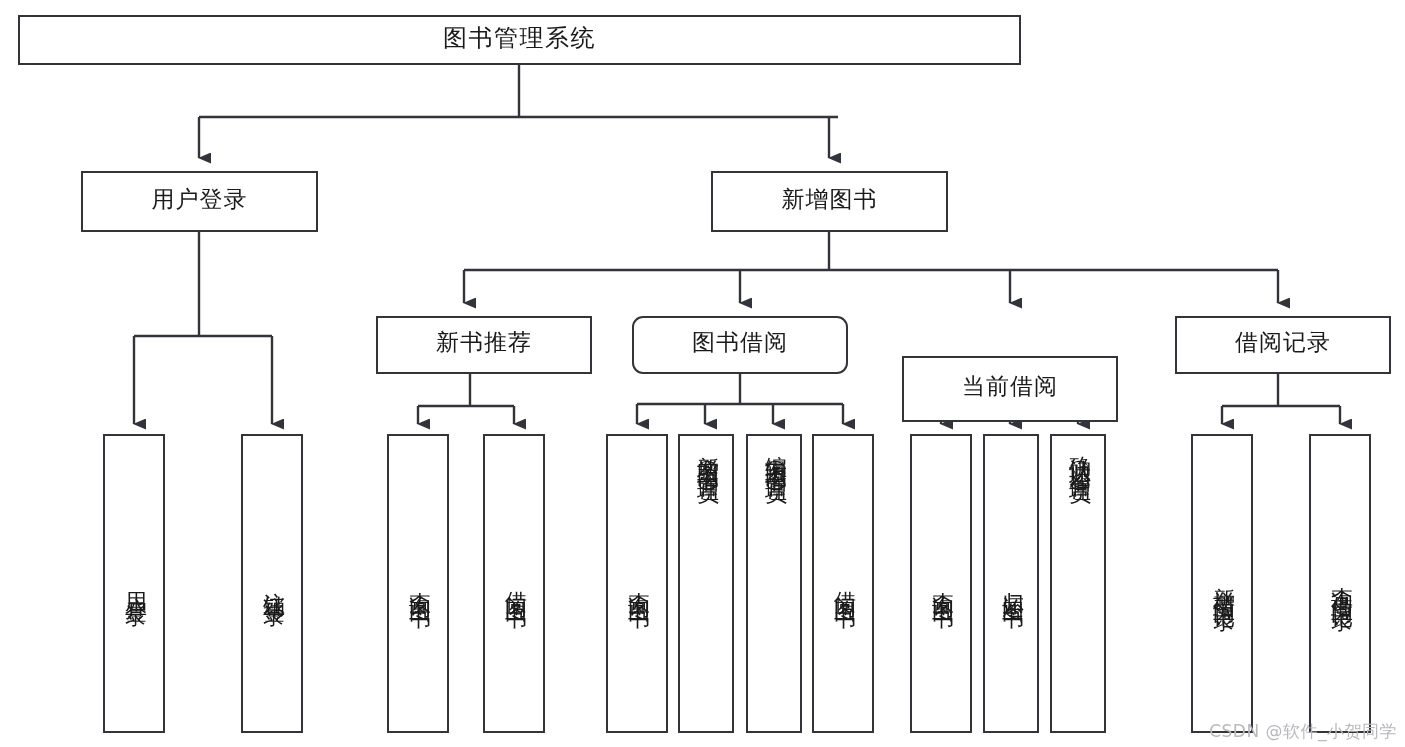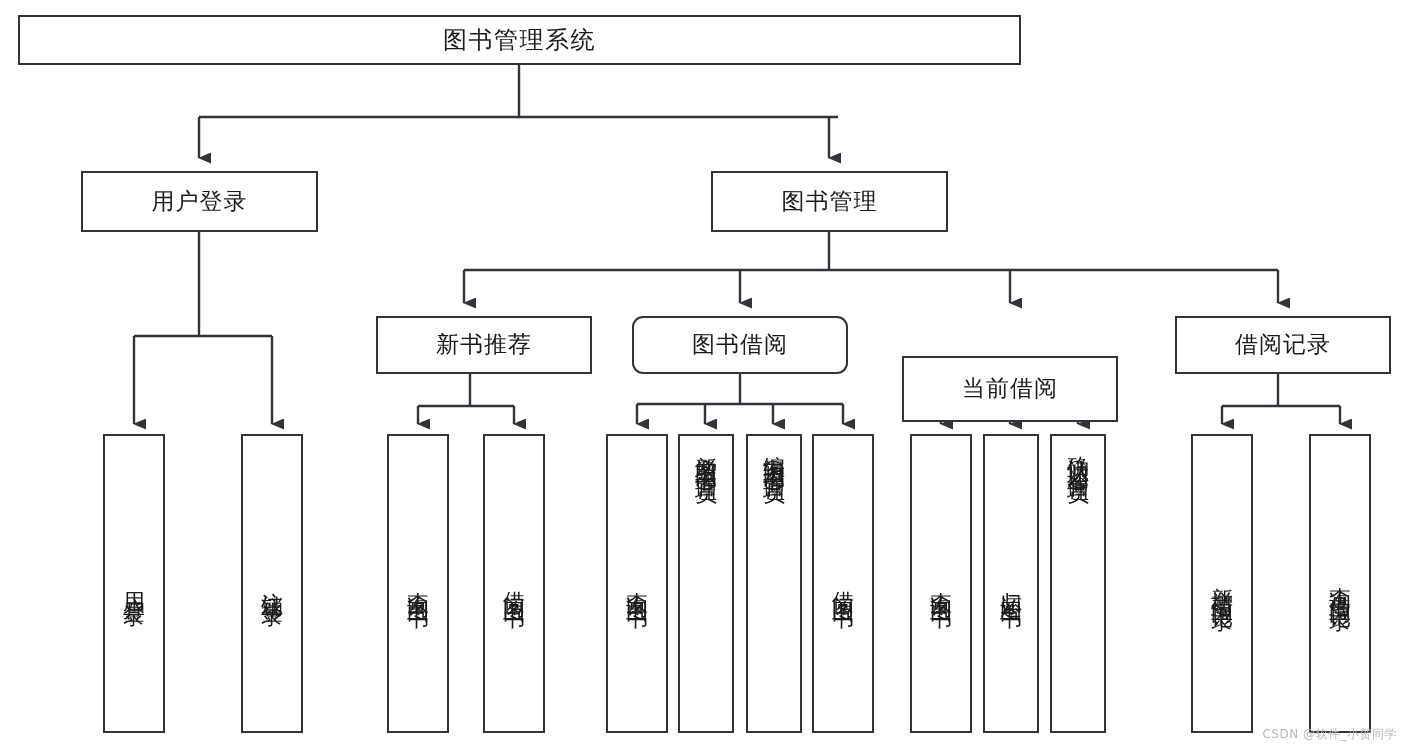--- a/index.html
+++ b/index.html
@@ -28,20 +28,21 @@
     align-items:center;
     justify-content:center;
     color:#1a1a1a;
     z-index:2;
   }
   .node .label{
     display:block;
     text-align:right;
     line-height:1.18;
     white-space:nowrap;
+    font-family:Liberation Mono, monospace;
   }
   
   .node.horiz .label{
     font-size:23px;
     letter-spacing:1px;
   }
   .node.root .label{
     font-size:24px;
     letter-spacing:1.5px;
   }
@@ -63,21 +64,21 @@
   .node.vert.tall{
     align-items:flex-start;
     padding-top:2px;
   }
   .node.vert.tall .label{
     letter-spacing:4px;
   }
   #watermark{
     position:absolute;
     right:8px;bottom:4px;
-    font-size:12px;
+    font-size:17px;
     color:#b9b9bd;
     letter-spacing:0.5px;
     z-index:3;
     white-space:nowrap;
   }
 </style>
 </head>
 <body>
 
 <div id="diagram">
@@ -133,21 +134,21 @@
   </svg>
 
   <div class="node root horiz" style="left:18px;top:15px;width:1003px;height:50px;">
     <span class="label">图书管理系统</span>
   </div>
 
   <div class="node horiz" style="left:81px;top:171px;width:237px;height:61px;">
     <span class="label">用户登录</span>
   </div>
   <div class="node horiz" style="left:711px;top:171px;width:237px;height:61px;">
-    <span class="label">图书管理</span>
+    <span class="label">新增图书</span>
   </div>
 
   <div class="node horiz" style="left:376px;top:316px;width:216px;height:58px;">
     <span class="label">新书推荐</span>
   </div>
   <div class="node horiz" style="left:632px;top:316px;width:216px;height:58px;border-radius:11px;">
     <span class="label">图书借阅</span>
   </div>
   <div class="node horiz" style="left:902px;top:316px;width:216px;height:66px;margin-top:40px;">
     <span class="label">当前借阅</span>

